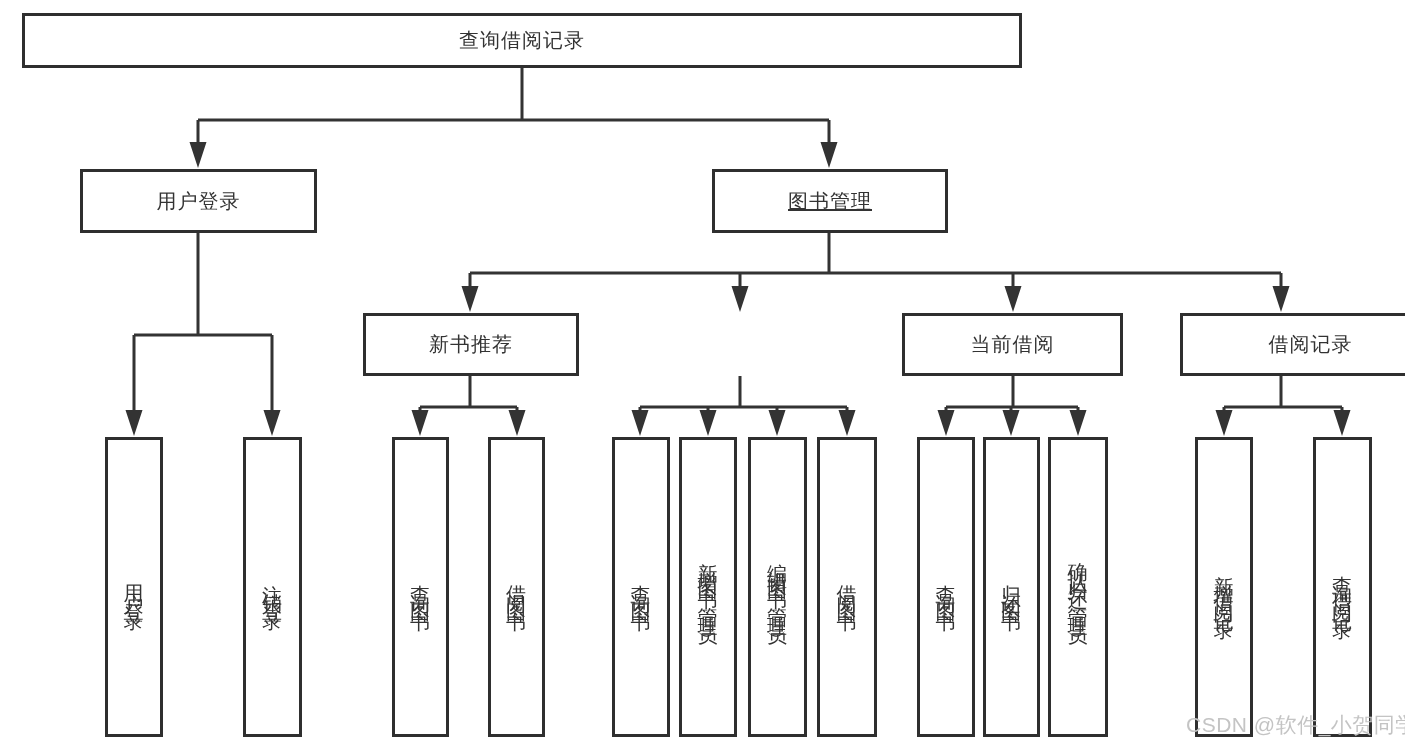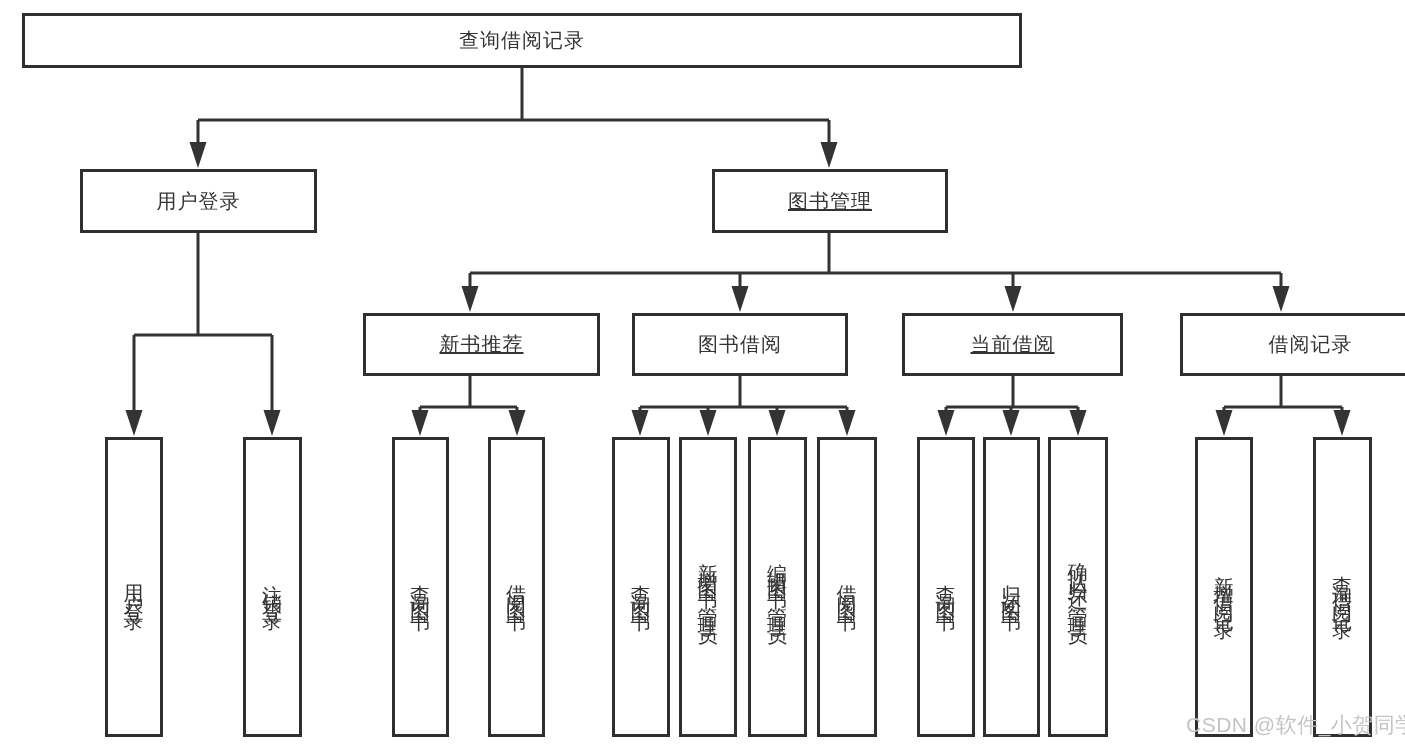--- a/index.html
+++ b/index.html
@@ -21,23 +21,23 @@
     align-items:center;
     justify-content:center;
     font-size:20px;
     letter-spacing:1px;
   }
   .hbox { white-space:nowrap; }
   .root  { left:22px;  top:13px;  width:1000px; height:55px; }
   .l2a   { left:80px;  top:169px; width:237px;  height:64px; }
   .l2b   { left:712px; top:169px; width:236px;  height:64px;text-decoration:underline; }
   .l3    { top:313px; height:63px; }
-  .l3a   { left:363px;  width:237px;text-decoration:underline; }
+  .l3a   { left:363px;  width:216px; }
   .l3b   { left:632px;  width:216px; }
-  .l3c   { left:902px;  width:221px;text-decoration:underline; }
+  .l3c   { left:902px;  width:221px; }
   .l3d   { left:1180px; width:261px; }
   .vbox {
     top:437px; height:300px;
     writing-mode:vertical-rl;
     text-orientation:mixed;
     letter-spacing:9px;
     line-height:1;
     font-size:20px;
   }
   .ul1 { left:105px;  width:58px; }
@@ -92,21 +92,20 @@
       M946 436 l-8.5 -26 h17 z  M1011 436 l-8.5 -26 h17 z  M1078 436 l-8.5 -26 h17 z
       M1224 436 l-8.5 -26 h17 z M1342 436 l-8.5 -26 h17 z"></path>
   </svg>
 
   <div class="node hbox root">查询借阅记录</div>
 
   <div class="node hbox l2a">用户登录</div>
   <div class="node hbox l2b">图书管理</div>
 
   <div class="node hbox l3 l3a">新书推荐</div>
-  <div class="node hbox l3 l3b">图书借阅</div>
   <div class="node hbox l3 l3c">当前借阅</div>
   <div class="node hbox l3 l3d">借阅记录</div>
 
   <div class="node vbox ul1">用户登录</div>
   <div class="node vbox ul2">注销登录</div>
 
   <div class="node vbox nb1">查询图书</div>
   <div class="node vbox nb2">借阅图书</div>
 
   <div class="node vbox bb1">查询图书</div>

